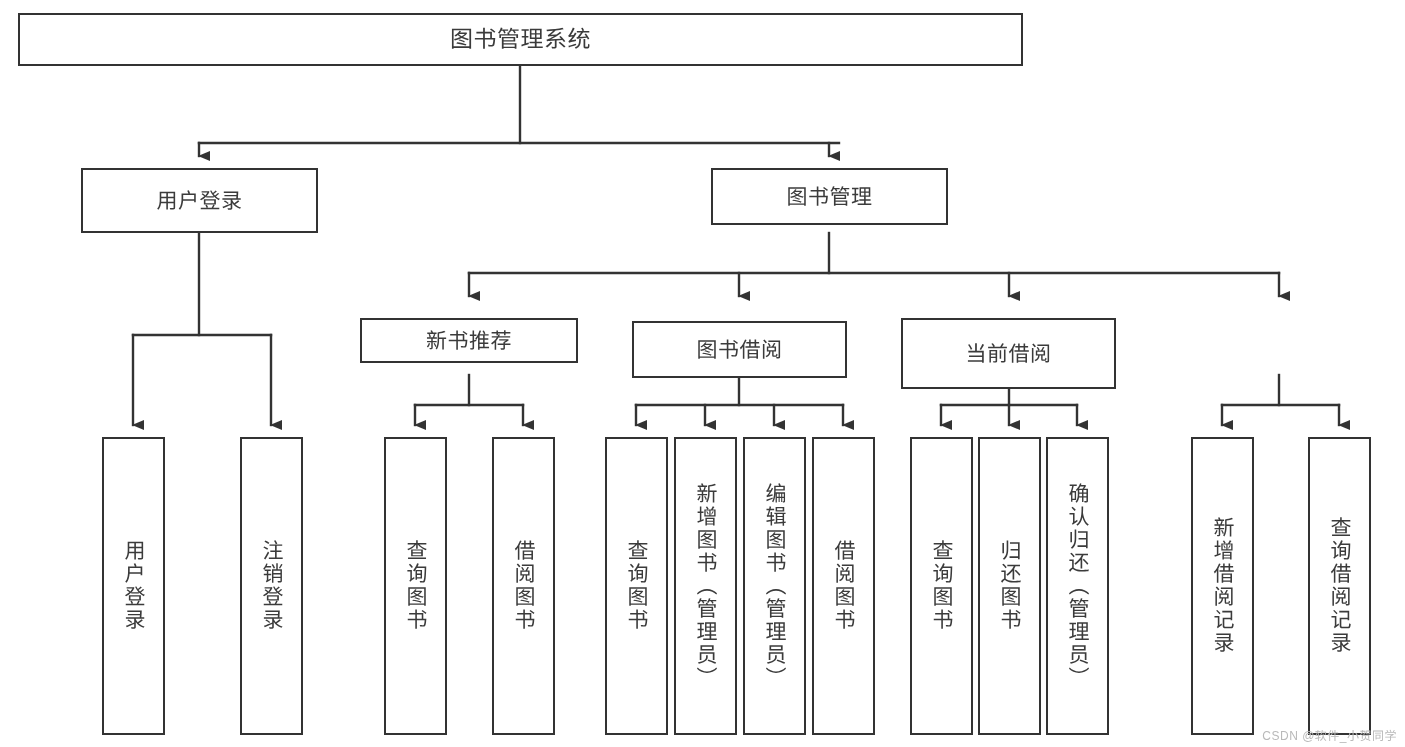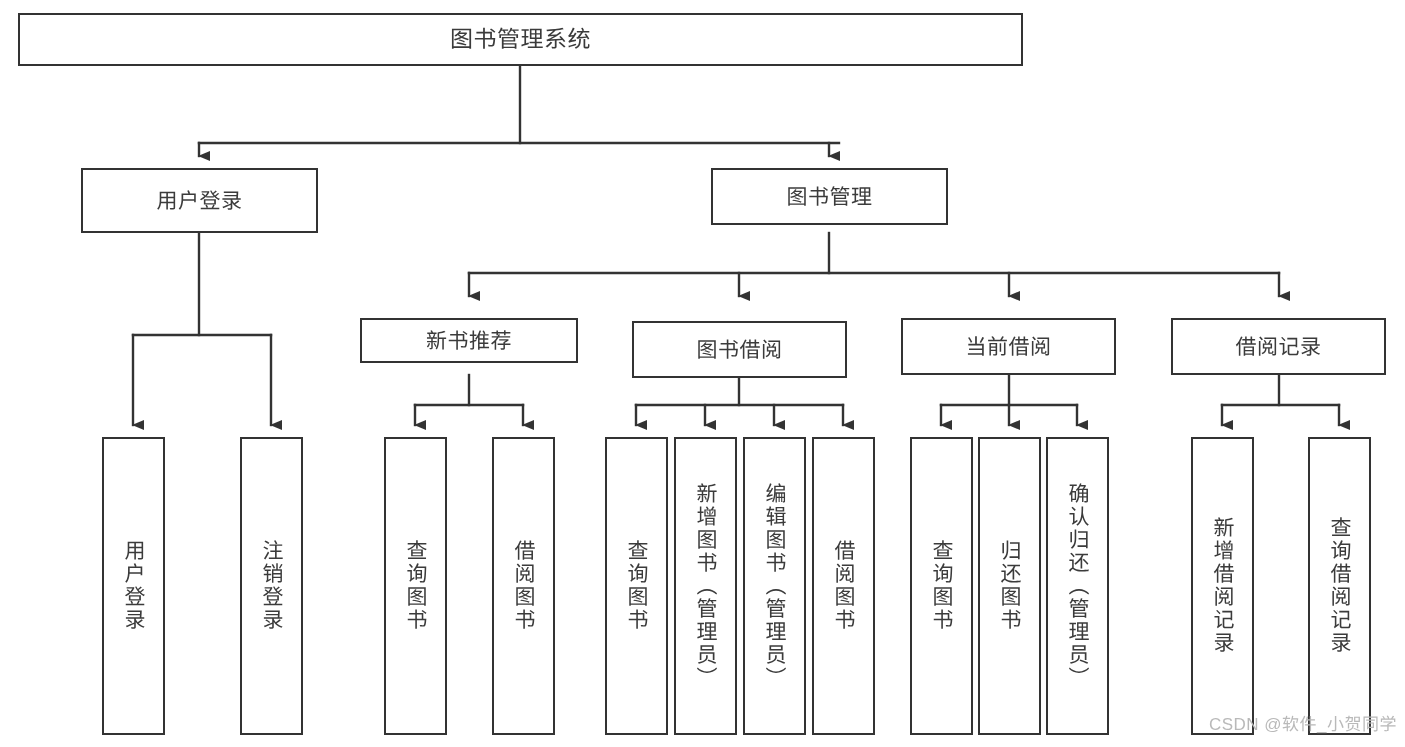--- a/index.html
+++ b/index.html
@@ -66,22 +66,22 @@
     writing-mode: vertical-rl;
     text-orientation: upright;
     font-size: 21px;
     line-height: 1.0;
     letter-spacing: 2px;
     white-space: nowrap;
   }
   .watermark {
     position: absolute;
     right: 8px;
-    bottom: 12px;
-    font-size: 17px;
+    bottom: 4px;
+    font-size: 12px;
     color: #b9b9b9;
     letter-spacing: 0.5px;
     white-space: nowrap;
     z-index: 5;
   }
 </style>
 </head>
 <body>
 
 <div id="diagram-root">
@@ -149,27 +149,24 @@
   </div>
 
   <div class="node horiz lvl2" style="left:360px; top:318px; width:218px; height:45px;">
     <span class="node-label">新书推荐</span>
   </div>
 
   <div class="node horiz lvl2" style="left:632px; top:321px; width:215px; height:57px;">
     <span class="node-label">图书借阅</span>
   </div>
 
-  <div class="node horiz lvl2" style="left:901px; top:318px; width:215px; height:57px;">
+  <div class="node horiz lvl2" style="left:901px; top:318px; width:215px; height:71px;">
     <span class="node-label">当前借阅</span>
   </div>
 
-  <div class="node horiz lvl2" style="left:1171px; top:318px; width:215px; height:57px;">
-    <span class="node-label">借阅记录</span>
-  </div>
 
   <div class="node leaf" style="left:102px; top:437px; width:63px; height:298px;">
     <span class="node-label">用户登录</span>
   </div>
 
   <div class="node leaf" style="left:240px; top:437px; width:63px; height:298px;">
     <span class="node-label">注销登录</span>
   </div>
 
   <div class="node leaf" style="left:384px; top:437px; width:63px; height:298px;">

